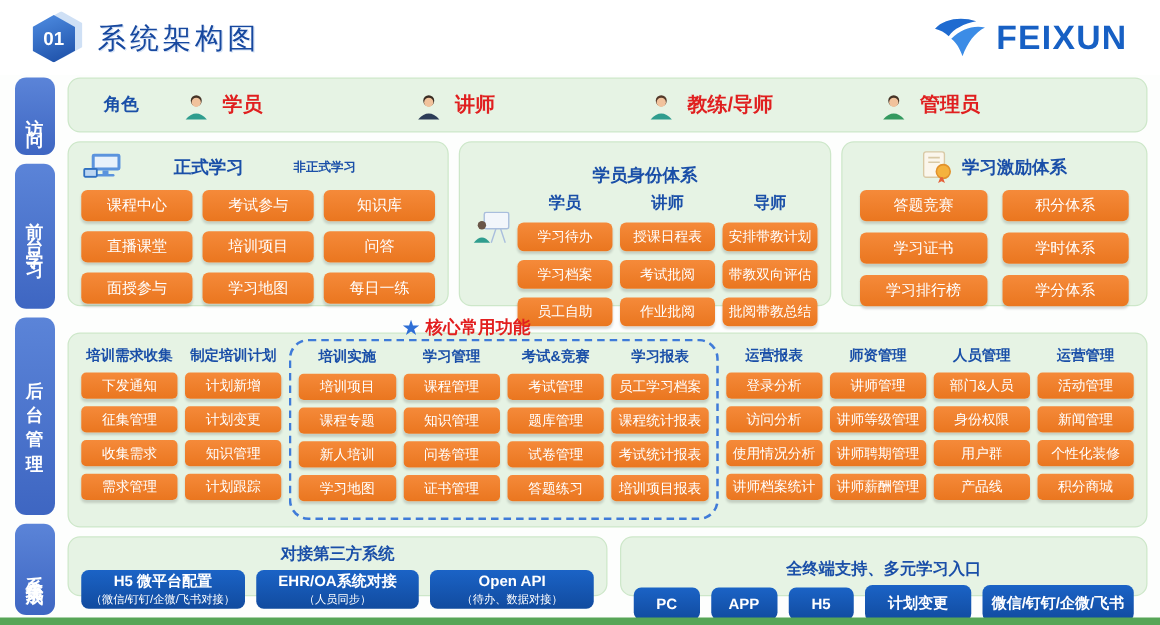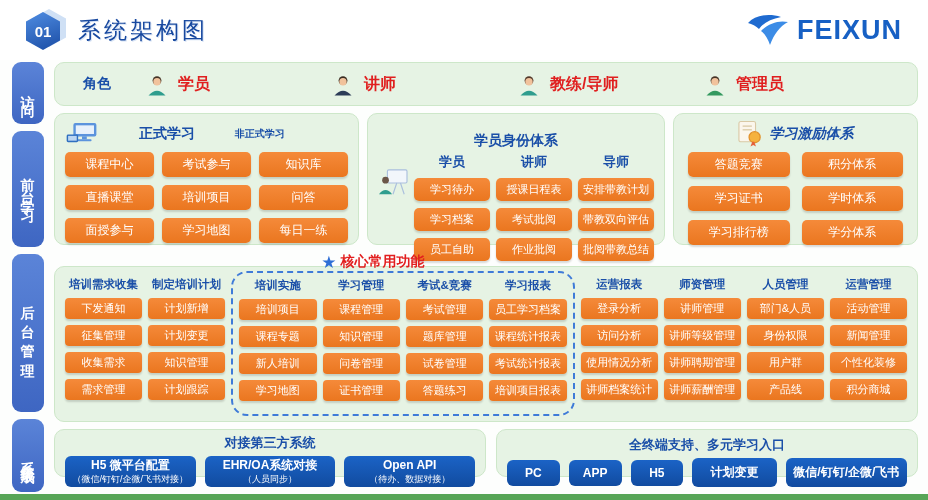--- a/index.html
+++ b/index.html
@@ -53,39 +53,39 @@
 
   .panelB { flex:1; min-width:0; padding:18px 10px; }
   .pb-title { text-align:center; font-size:14px; margin-bottom:3px; }
   .pb-body { display:flex; gap:6px; }
   .pb-icon { margin-top:16px; }
   .pb-col { flex:1; min-width:0; display:flex; flex-direction:column; gap:7px; }
   .pb-col .obtn { font-size:11px; padding:4px 1px; }
   .pb-head { text-align:center; font-size:13px; }
 
   .panelC { flex:0 0 245px; padding:6px 12px; }
-  .pc-titlerow { display:flex; align-items:center; justify-content:center; gap:8px; margin-bottom:5px;font-style:italic; }
+  .pc-titlerow { display:flex; align-items:center; justify-content:center; gap:8px; margin-bottom:5px; }
   .pc-title { font-size:14px; }
   .pc-grid { display:grid; grid-template-columns:1fr 1fr; gap:9px 12px; padding:0 2px; }
 
   
   .backend { margin-top:14px; height:156px; display:flex; gap:6px; padding:10px 10px 8px; position:relative; }
   .bcol { flex:1; min-width:0; display:flex; flex-direction:column; gap:6px; }
   .bhead { text-align:center; font-size:11.5px; white-space:nowrap; }
   .bcol .obtn { font-size:11px; padding:3px 1px; border-radius:4px; }
   .core-wrap { flex:4.25; display:flex; gap:6px; border:2px dashed #3f7bd8; border-radius:16px;
     padding:5px 6px 4px; margin:-6px 0 -3px; position:relative; }
   .core-label { position:absolute; top:-20px; left:88px; display:flex; align-items:center; gap:4px; white-space:nowrap; }
   .core-star { color:#2f6fd6; font-size:17px; line-height:1; }
   .core-text { color:#e21f1f; font-weight:bold; font-size:14px; }
 
   
   .bottomrow { display:flex; gap:10px; height:48px; }
   .intpanel { flex:0 0 432px; padding:4px 10px; }
-  .termpanel { flex:1; padding:6px 10px; }
+  .termpanel { flex:1; padding:16px 10px; }
   .ptitle { text-align:center; font-size:13px; margin-bottom:4px; }
   .intbtns { display:flex; gap:9px; }
   .bbtn { flex:1; background:linear-gradient(180deg,#1b63c6,#114b9f); color:#fff; border-radius:6px;
     display:flex; flex-direction:column; align-items:center; justify-content:center; line-height:1.3; padding:2px 4px; }
   .bbtn .bmain { font-size:12px; font-weight:bold; white-space:nowrap; }
   .bbtn .bsub { font-size:9px; white-space:nowrap; }
   .termbtns { display:flex; gap:9px; align-items:center; }
   .tbtn { background:linear-gradient(180deg,#1b63c6,#114b9f); color:#fff; border-radius:6px; text-align:center;
     font-size:12px; font-weight:bold; padding:6px 0; flex:1; white-space:nowrap; }
   .tbtn.w1 { flex:1.6; } .tbtn.w2 { flex:2.3; }

